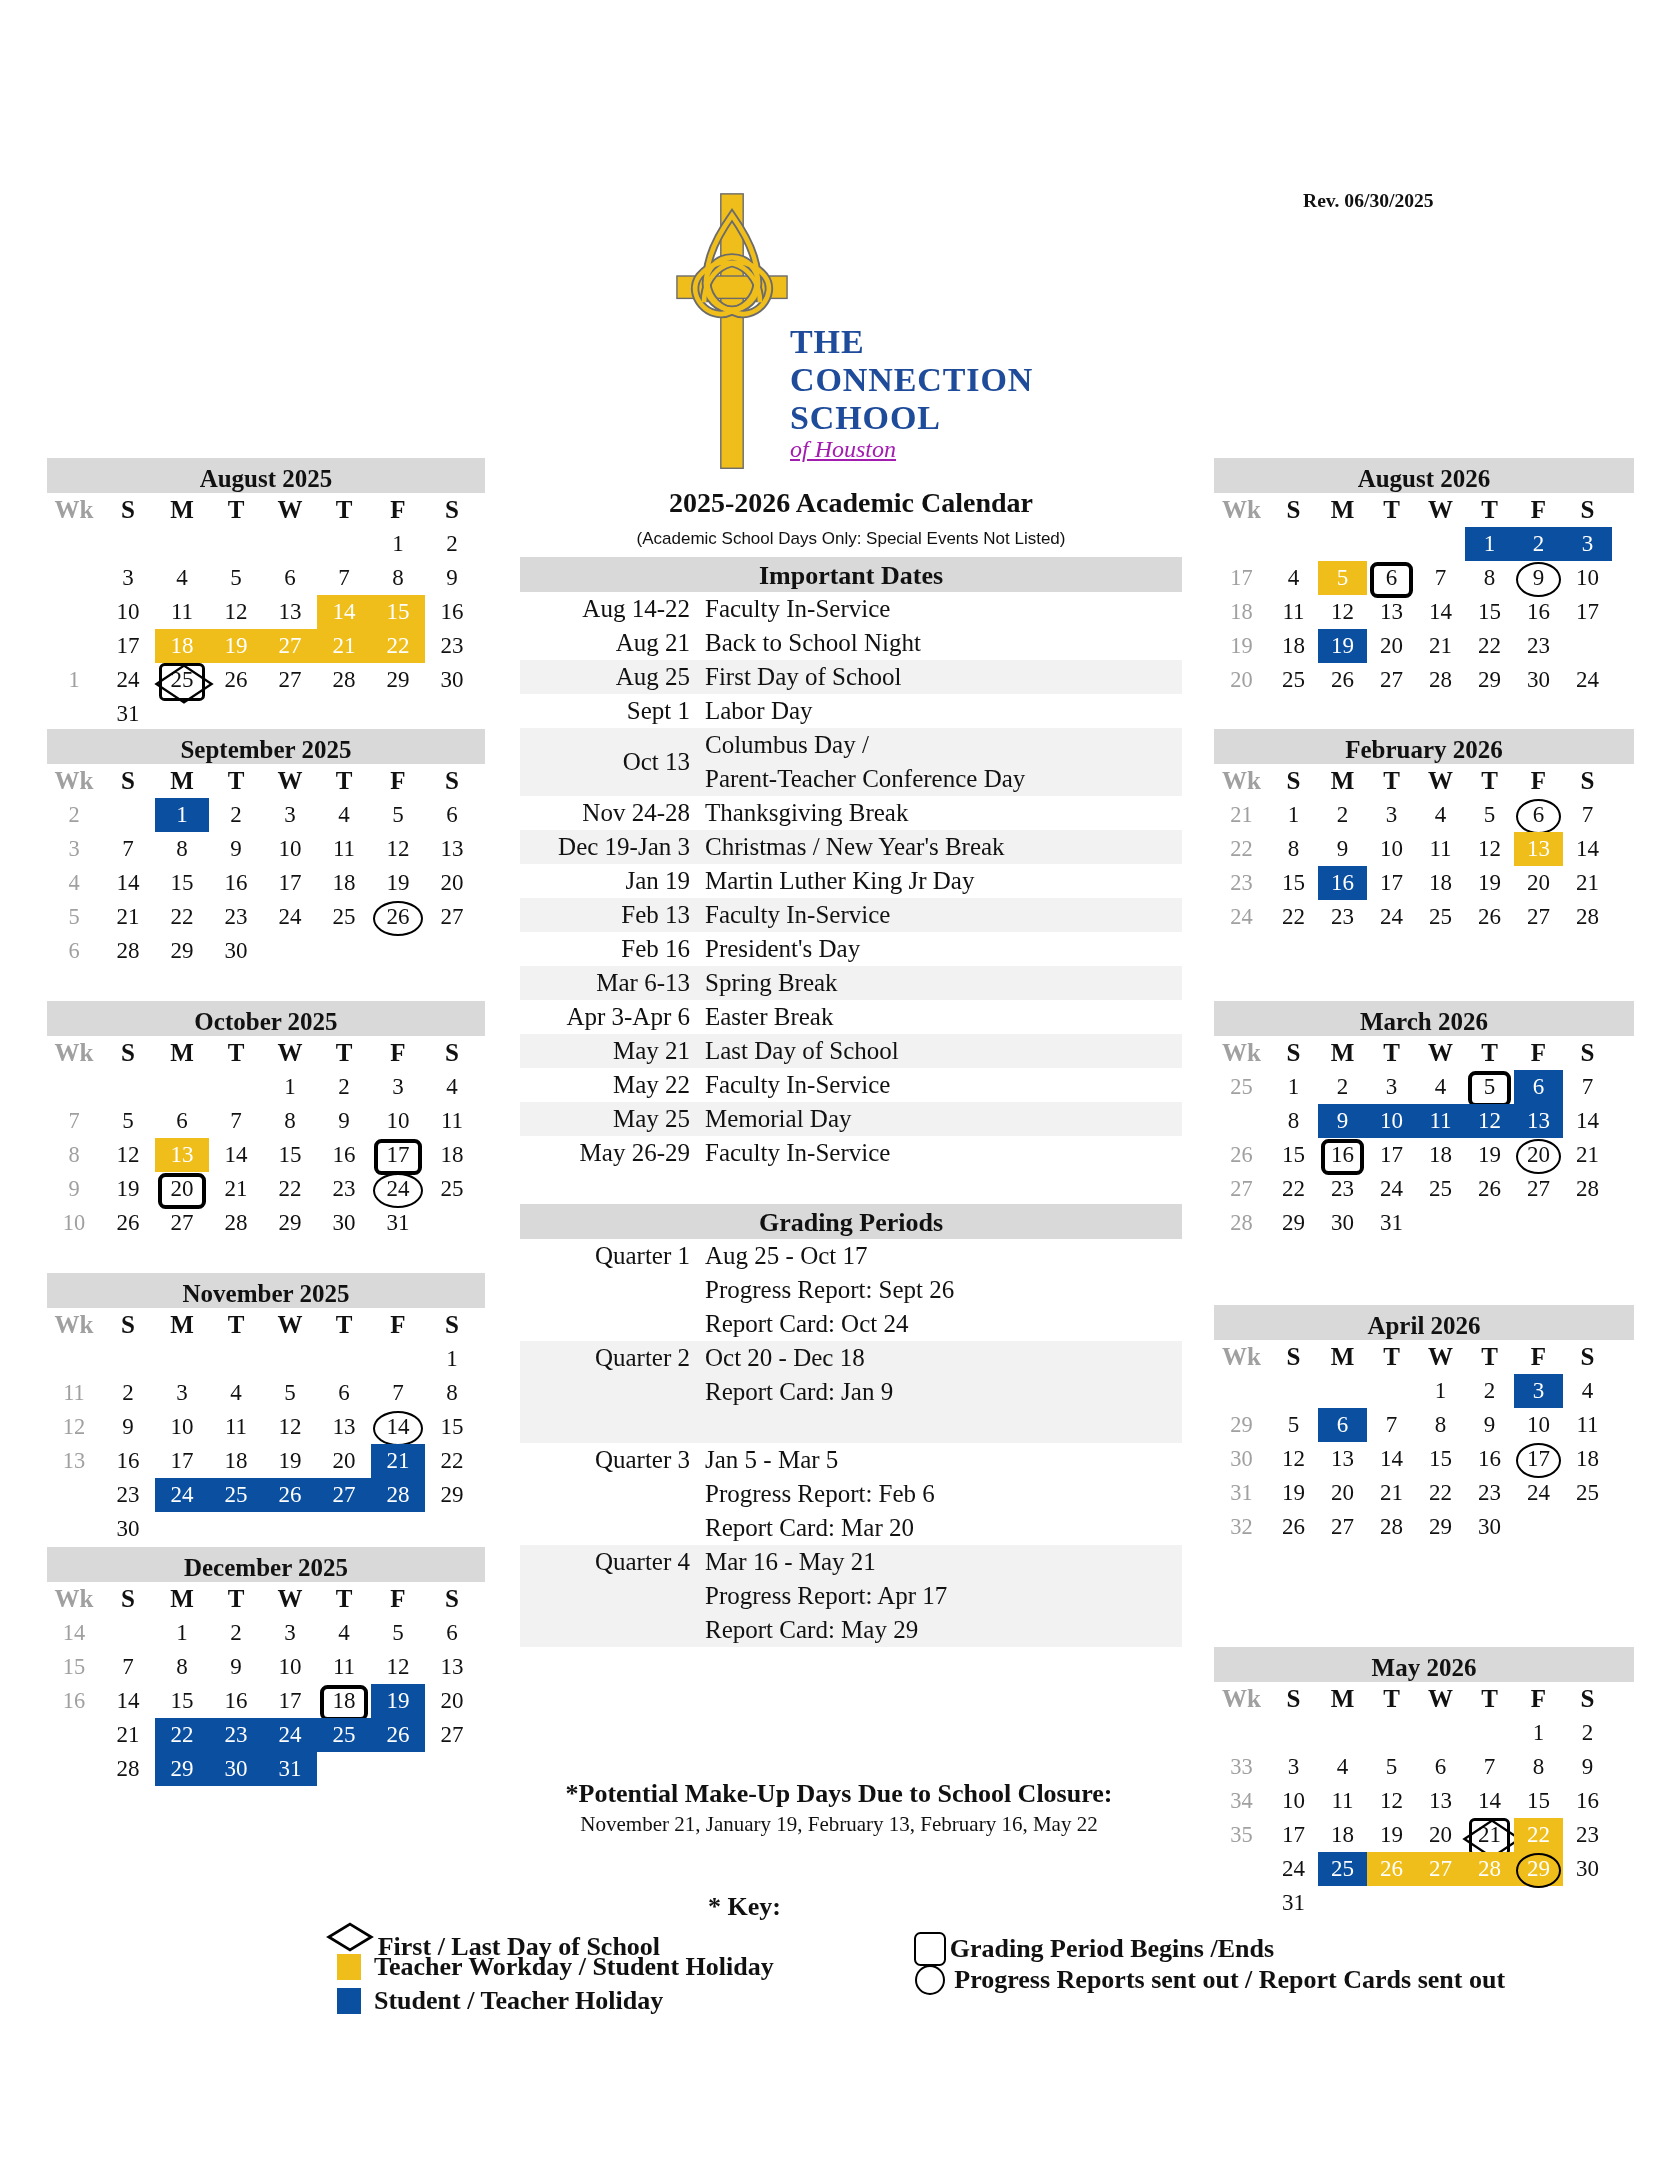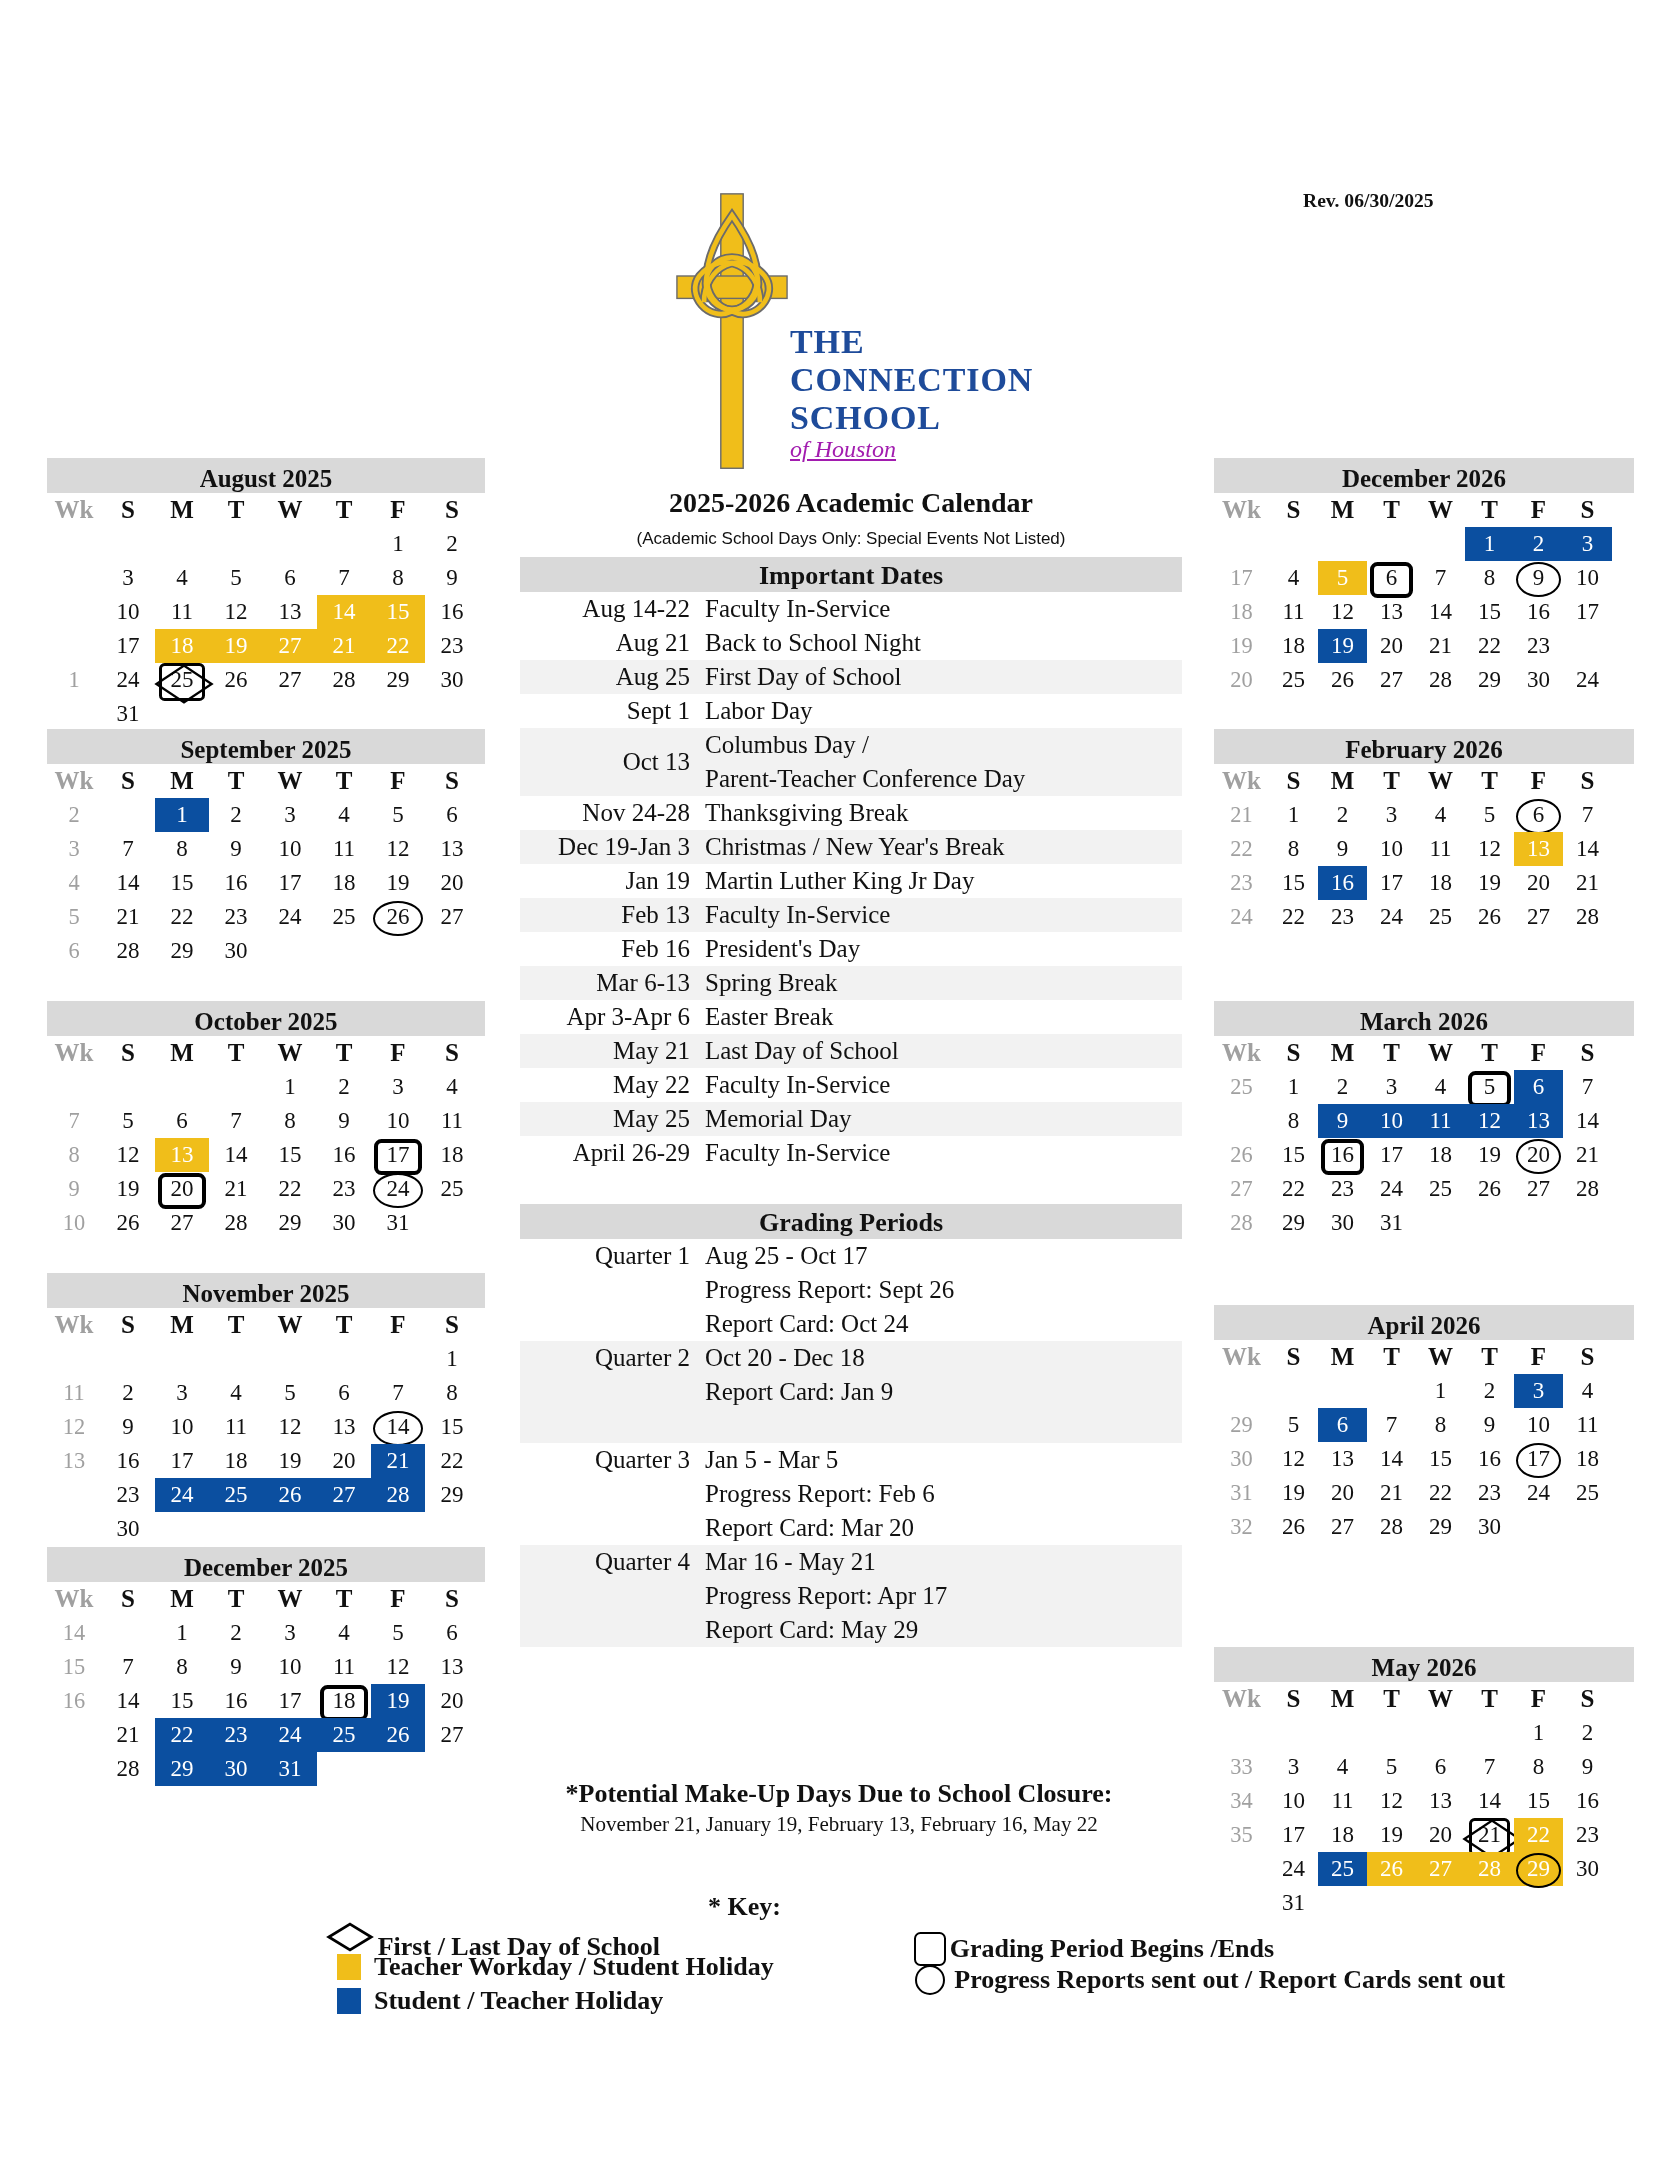--- a/index.html
+++ b/index.html
@@ -409,21 +409,21 @@
       <div class="cell fill-b">29</div>
       <div class="cell fill-b">30</div>
       <div class="cell fill-b">31</div>
       <div class="cell "></div>
       <div class="cell "></div>
       <div class="cell "></div>
     </div>
   </div>
 
 <div class="month right" id="m-jan" style="left:1214px;top:458px;width:420px;">
-    <div class="mhead">December 2026</div>
+    <div class="mhead">August 2026</div>
     <div class="row dow">
       <div class="cell wk">Wk</div>
       <div class="cell">S</div>
       <div class="cell">M</div>
       <div class="cell">T</div>
       <div class="cell">W</div>
       <div class="cell">T</div>
       <div class="cell">F</div>
       <div class="cell">S</div>
     </div>
@@ -819,21 +819,21 @@
           <div>Faculty In-Service</div>
         </div>
       </div>
       <div class="drow band">
         <div class="d">May 25</div>
         <div class="e">
           <div>Memorial Day</div>
         </div>
       </div>
       <div class="drow">
-        <div class="d">April 26-29</div>
+        <div class="d">May 26-29</div>
         <div class="e">
           <div>Faculty In-Service</div>
         </div>
       </div>
     </div>
 </div>
 
 <div class="section" style="top:1204px;">
   <div class="shead">Grading Periods</div>
   <div id="grading-list">

